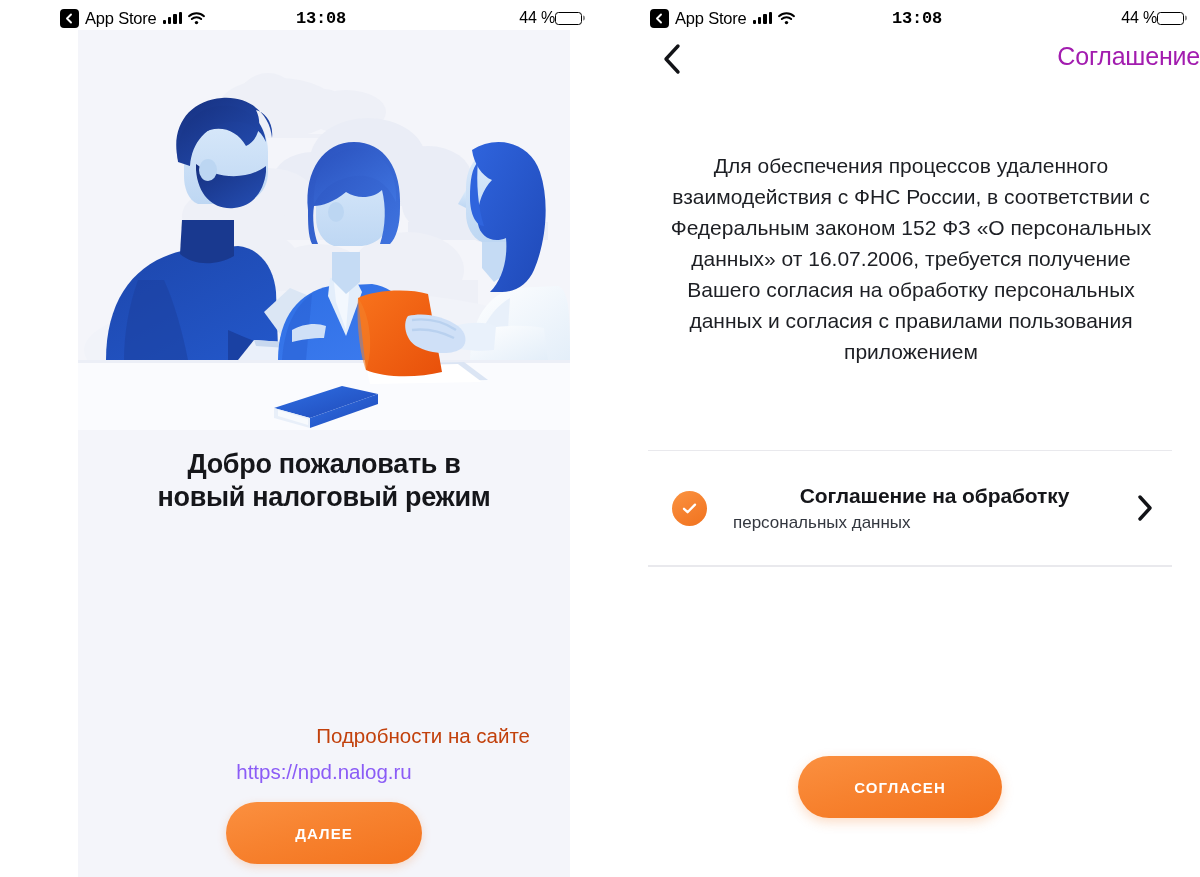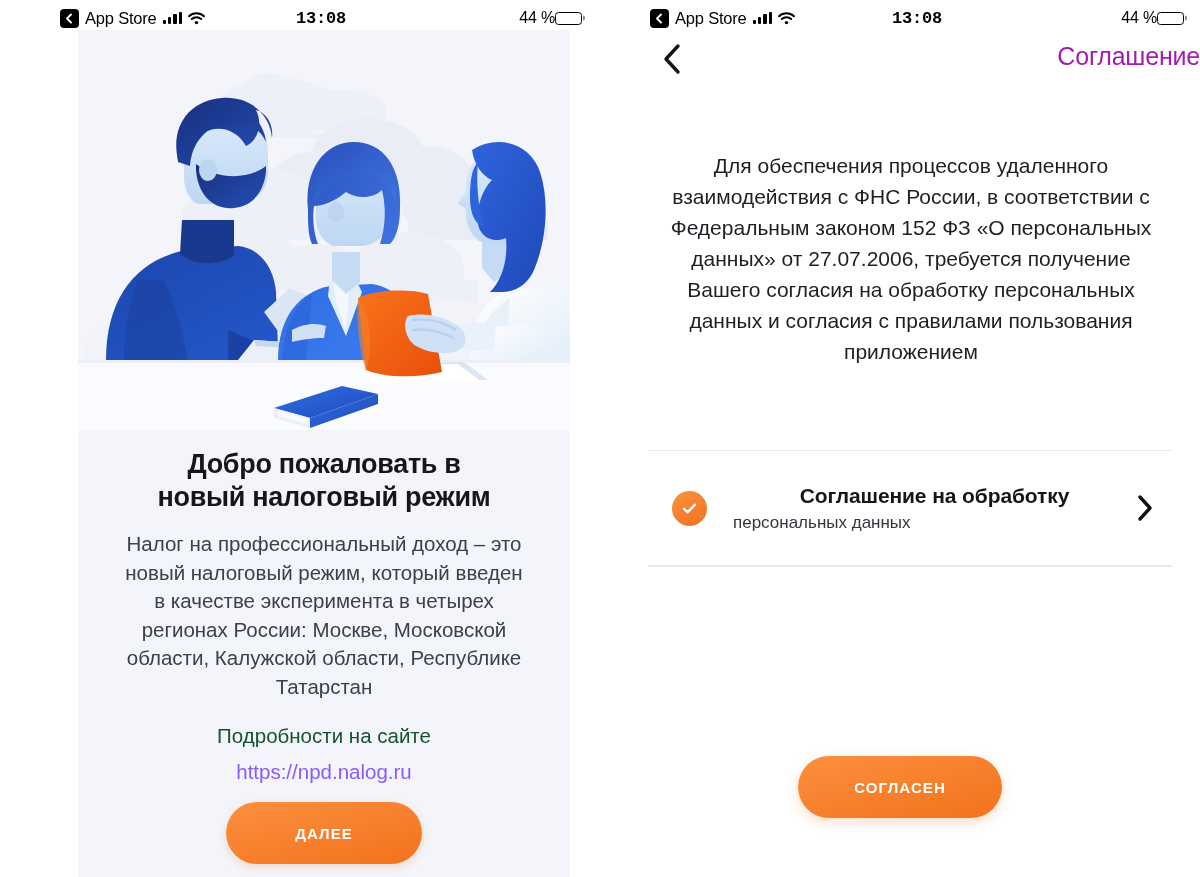--- a/index.html
+++ b/index.html
@@ -132,23 +132,23 @@
     width: 412px;
     text-align: center;
     font-size: 20.5px;
     line-height: 28.5px;
     color: #3b4049;
   }
   .details-label {
     position: absolute;
     left: 40px; top: 694px;
     width: 412px;
-    text-align: center;
+    text-align: right;
     font-size: 20.5px;
-    color: #14532d;
+    color: #c2410c;
   }
   .details-link {
     position: absolute;
     left: 40px; top: 730px;
     width: 412px;
     text-align: center;
     font-size: 20.5px;
     color: #8b5cf6;
     text-decoration: none;
     cursor: pointer;
@@ -487,21 +487,20 @@
             <path d="M200 380 L230 389 L230 395 L200 386 Z" fill="#f7fafd"></path>
           </g>
         </svg>
       </div>
 
       <h1 class="welcome-title">
         <span>Добро пожаловать в</span><br>
         <span>новый налоговый режим</span>
       </h1>
 
-      <p class="welcome-desc">Налог на профессиональный доход – это новый налоговый режим, который введен в качестве эксперимента в четырех регионах России: Москве, Московской области, Калужской области, Республике Татарстан</p>
 
       <p class="details-label">Подробности на сайте</p>
 
       <a class="details-link" href="#">https://npd.nalog.ru</a>
 
       <button class="btn-next">ДАЛЕЕ</button>
     </div>
   </div>
 
   <div class="screen-right">
@@ -542,21 +541,21 @@
       <button class="nav-back">
         <span>
           <svg width="20" height="32" viewBox="0 0 20 32">
             <path d="M16 3 L4 16 L16 29" fill="none" stroke="#121317" stroke-width="3.4" stroke-linecap="round" stroke-linejoin="round"></path>
           </svg>
         </span>
       </button>
       <div class="nav-title">Соглашение</div>
     </div>
 
-    <p class="agreement-body">Для обеспечения процессов удаленного взаимодействия с ФНС России, в соответствии с Федеральным законом 152 ФЗ «О персональных данных» от 27.07.2006, требуется получение Вашего согласия на обработку персональных данных и согласия с правилами пользования приложением</p>
+    <p class="agreement-body">Для обеспечения процессов удаленного взаимодействия с ФНС России, в соответствии с Федеральным законом 152 ФЗ «О персональных данных» от 16.07.2006, требуется получение Вашего согласия на обработку персональных данных и согласия с правилами пользования приложением</p>
 
     <div class="consent-list">
       <div class="divider"></div>
 
       <div class="consent-item">
         <span class="check-circle">
           <svg width="19" height="19" viewBox="0 0 19 19">
             <path d="M4 9.8 L7.6 13.2 L15 5.6" fill="none" stroke="#ffffff" stroke-width="2.3" stroke-linecap="round" stroke-linejoin="round"></path>
           </svg>
         </span>

